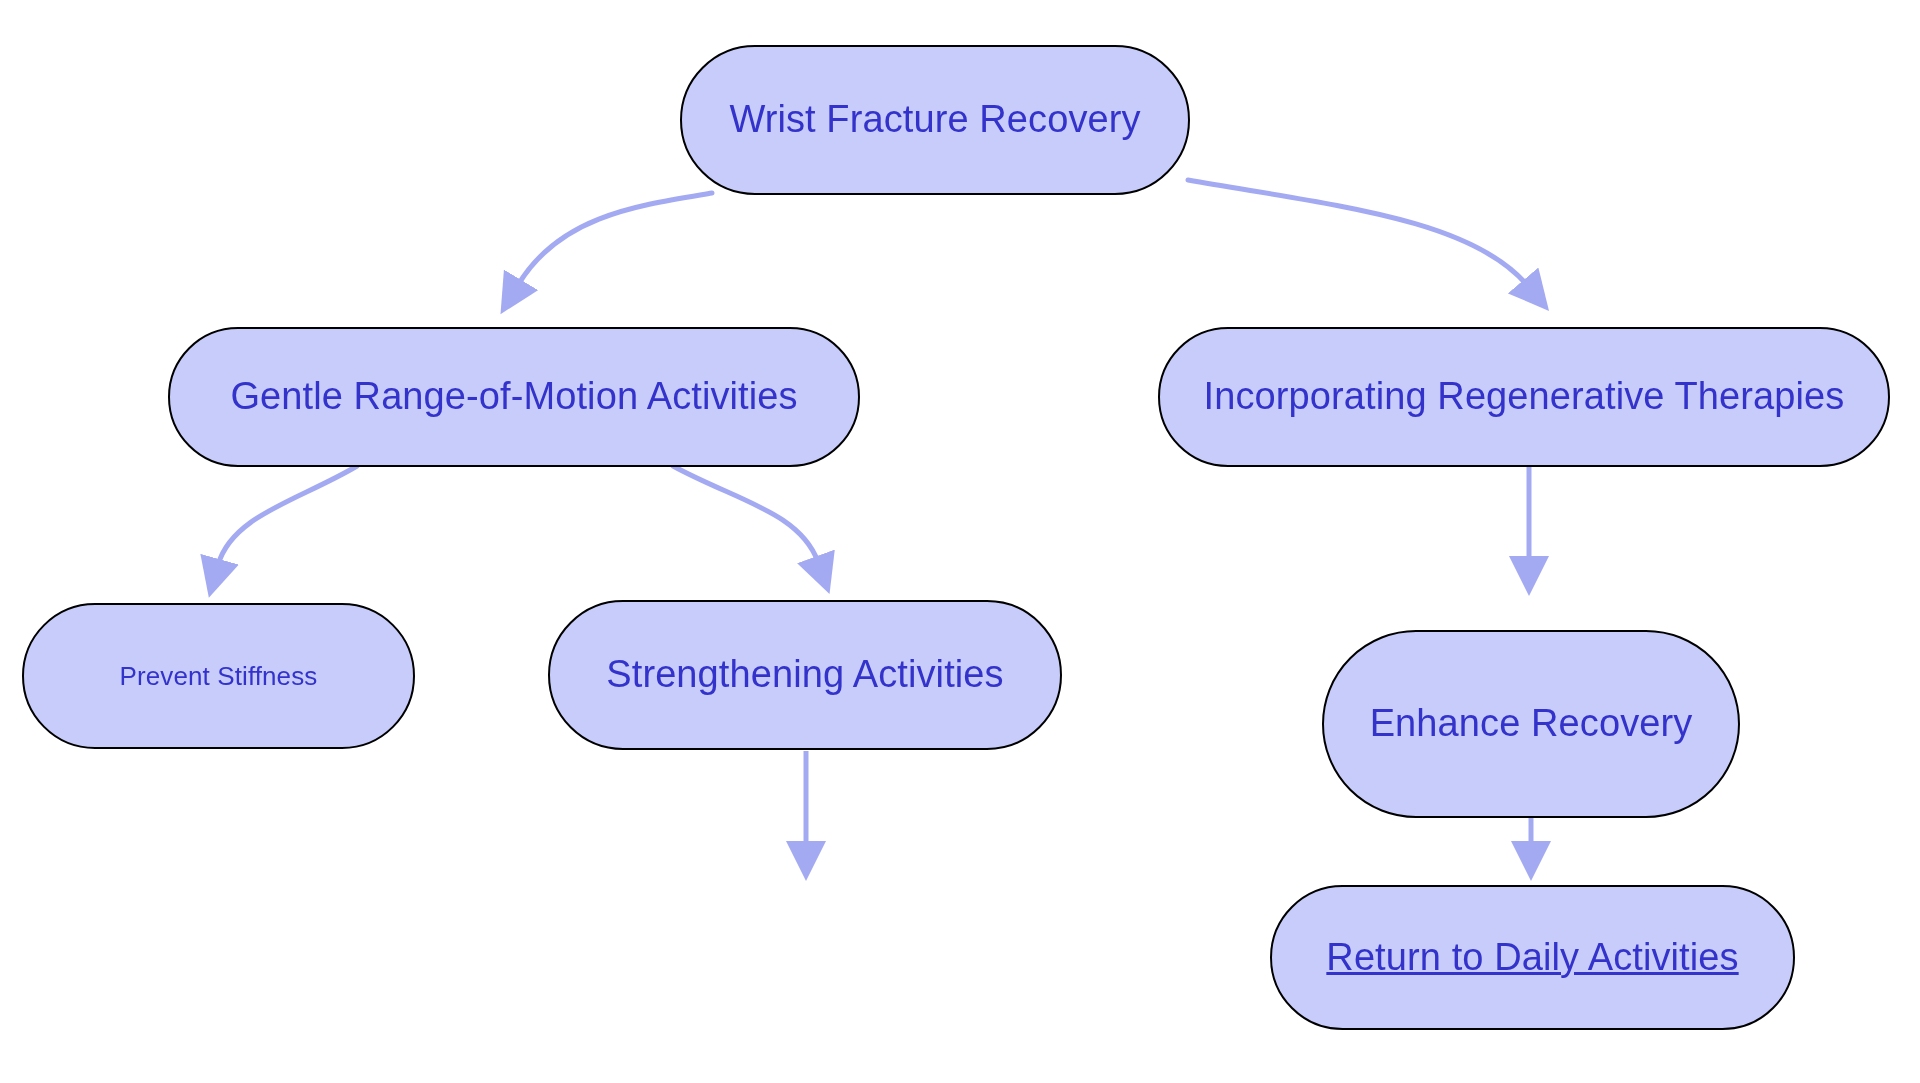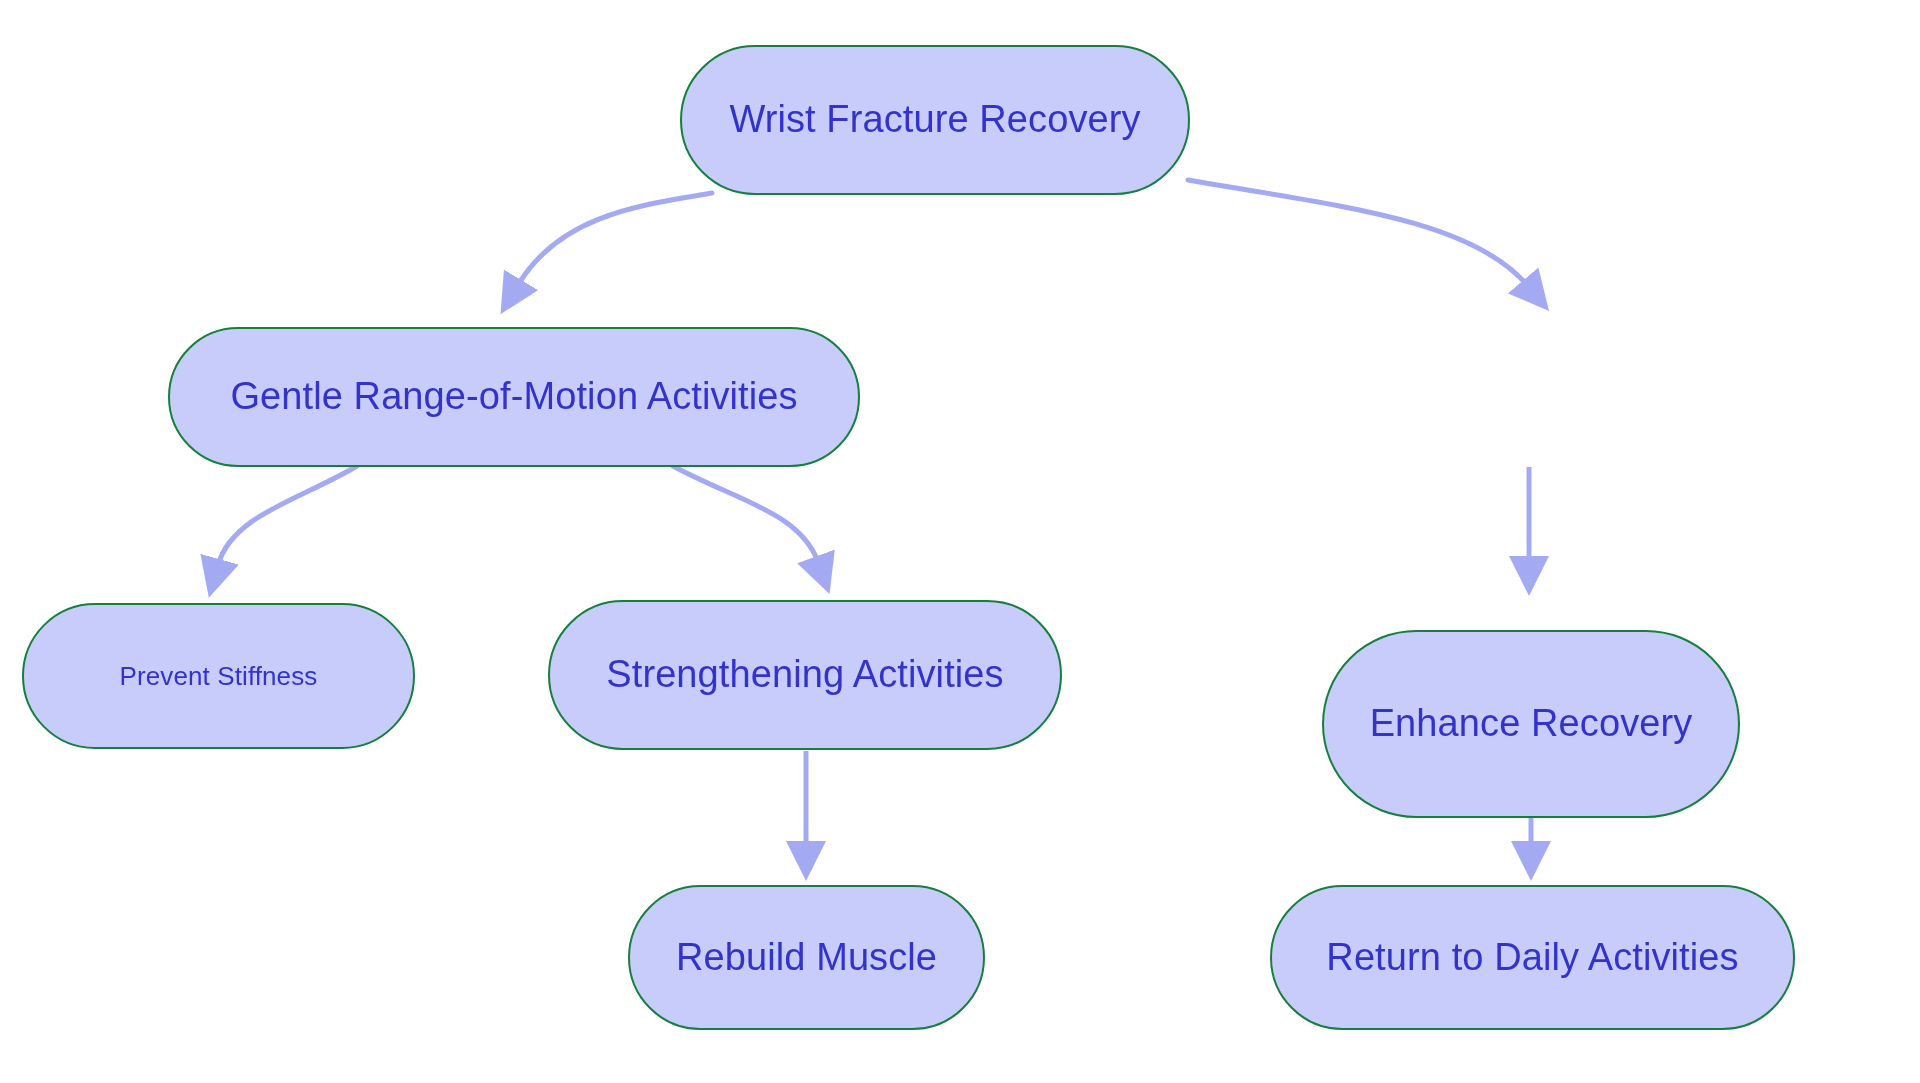--- a/index.html
+++ b/index.html
@@ -23,21 +23,21 @@
     left: 0;
     top: 0;
     width: 1920px;
     height: 1083px;
     pointer-events: none;
   }
   .node {
     position: absolute;
     box-sizing: border-box;
     background: #c7ccfa;
-    border: 2px solid #15803d;
+    border: 2px solid #000000;
     border-radius: 999px;
     display: flex;
     align-items: center;
     justify-content: center;
     text-align: center;
     color: #3333cc;
     font-family: "Liberation Sans", sans-serif;
     font-weight: 400;
     letter-spacing: 0.1px;
     white-space: nowrap;
@@ -48,21 +48,21 @@
     line-height: 1.1;
   }
   
   #node-root      { left: 680px;  top: 45px;  width: 510px; height: 150px; font-size: 38px; }
   #node-rom       { left: 168px;  top: 327px; width: 692px; height: 140px; font-size: 38px; }
   #node-regen     { left: 1158px; top: 327px; width: 732px; height: 140px; font-size: 38px; }
   #node-stiff     { left: 22px;   top: 603px; width: 393px; height: 146px; font-size: 26px; }
   #node-strength  { left: 548px;  top: 600px; width: 514px; height: 150px; font-size: 38px; }
   #node-enhance   { left: 1322px; top: 600px; width: 418px; height: 188px; font-size: 38px; margin-top: 30px; }
   #node-rebuild   { left: 628px;  top: 885px; width: 357px; height: 145px; font-size: 38px; }
-  #node-return    { left: 1270px; top: 885px; width: 525px; height: 145px; font-size: 38px; }
+  #node-return    { left: 1270px; top: 885px; width: 525px; height: 145px; font-size: 38px; text-decoration: underline; }
 </style>
 </head>
 <body>
 
 <div id="canvas">
 
   <svg id="edge-layer" viewBox="0 0 1920 1083" width="1920" height="1083">
     <defs>
       <marker id="arrowhead" markerWidth="9" markerHeight="8" refX="1.2" refY="4" orient="auto" markerUnits="strokeWidth">
         <path d="M0,0 L0,8 L8,4 z" fill="#a3aaf2"></path>
@@ -85,34 +85,34 @@
   </svg>
 
   <div class="node" id="node-root">
     <span class="node-label">Wrist Fracture Recovery</span>
   </div>
 
   <div class="node" id="node-rom">
     <span class="node-label">Gentle Range-of-Motion Activities</span>
   </div>
 
+  <div class="node" id="node-regen">
+    <span class="node-label">Incorporating Regenerative Therapies</span>
+  </div>
 
   <div class="node" id="node-stiff">
     <span class="node-label">Prevent Stiffness</span>
   </div>
 
   <div class="node" id="node-strength">
     <span class="node-label">Strengthening Activities</span>
   </div>
 
   <div class="node" id="node-enhance">
     <span class="node-label">Enhance Recovery</span>
   </div>
 
-  <div class="node" id="node-rebuild">
-    <span class="node-label">Rebuild Muscle</span>
-  </div>
 
   <div class="node" id="node-return">
     <span class="node-label">Return to Daily Activities</span>
   </div>
 
 </div>
 
 </body></html>

